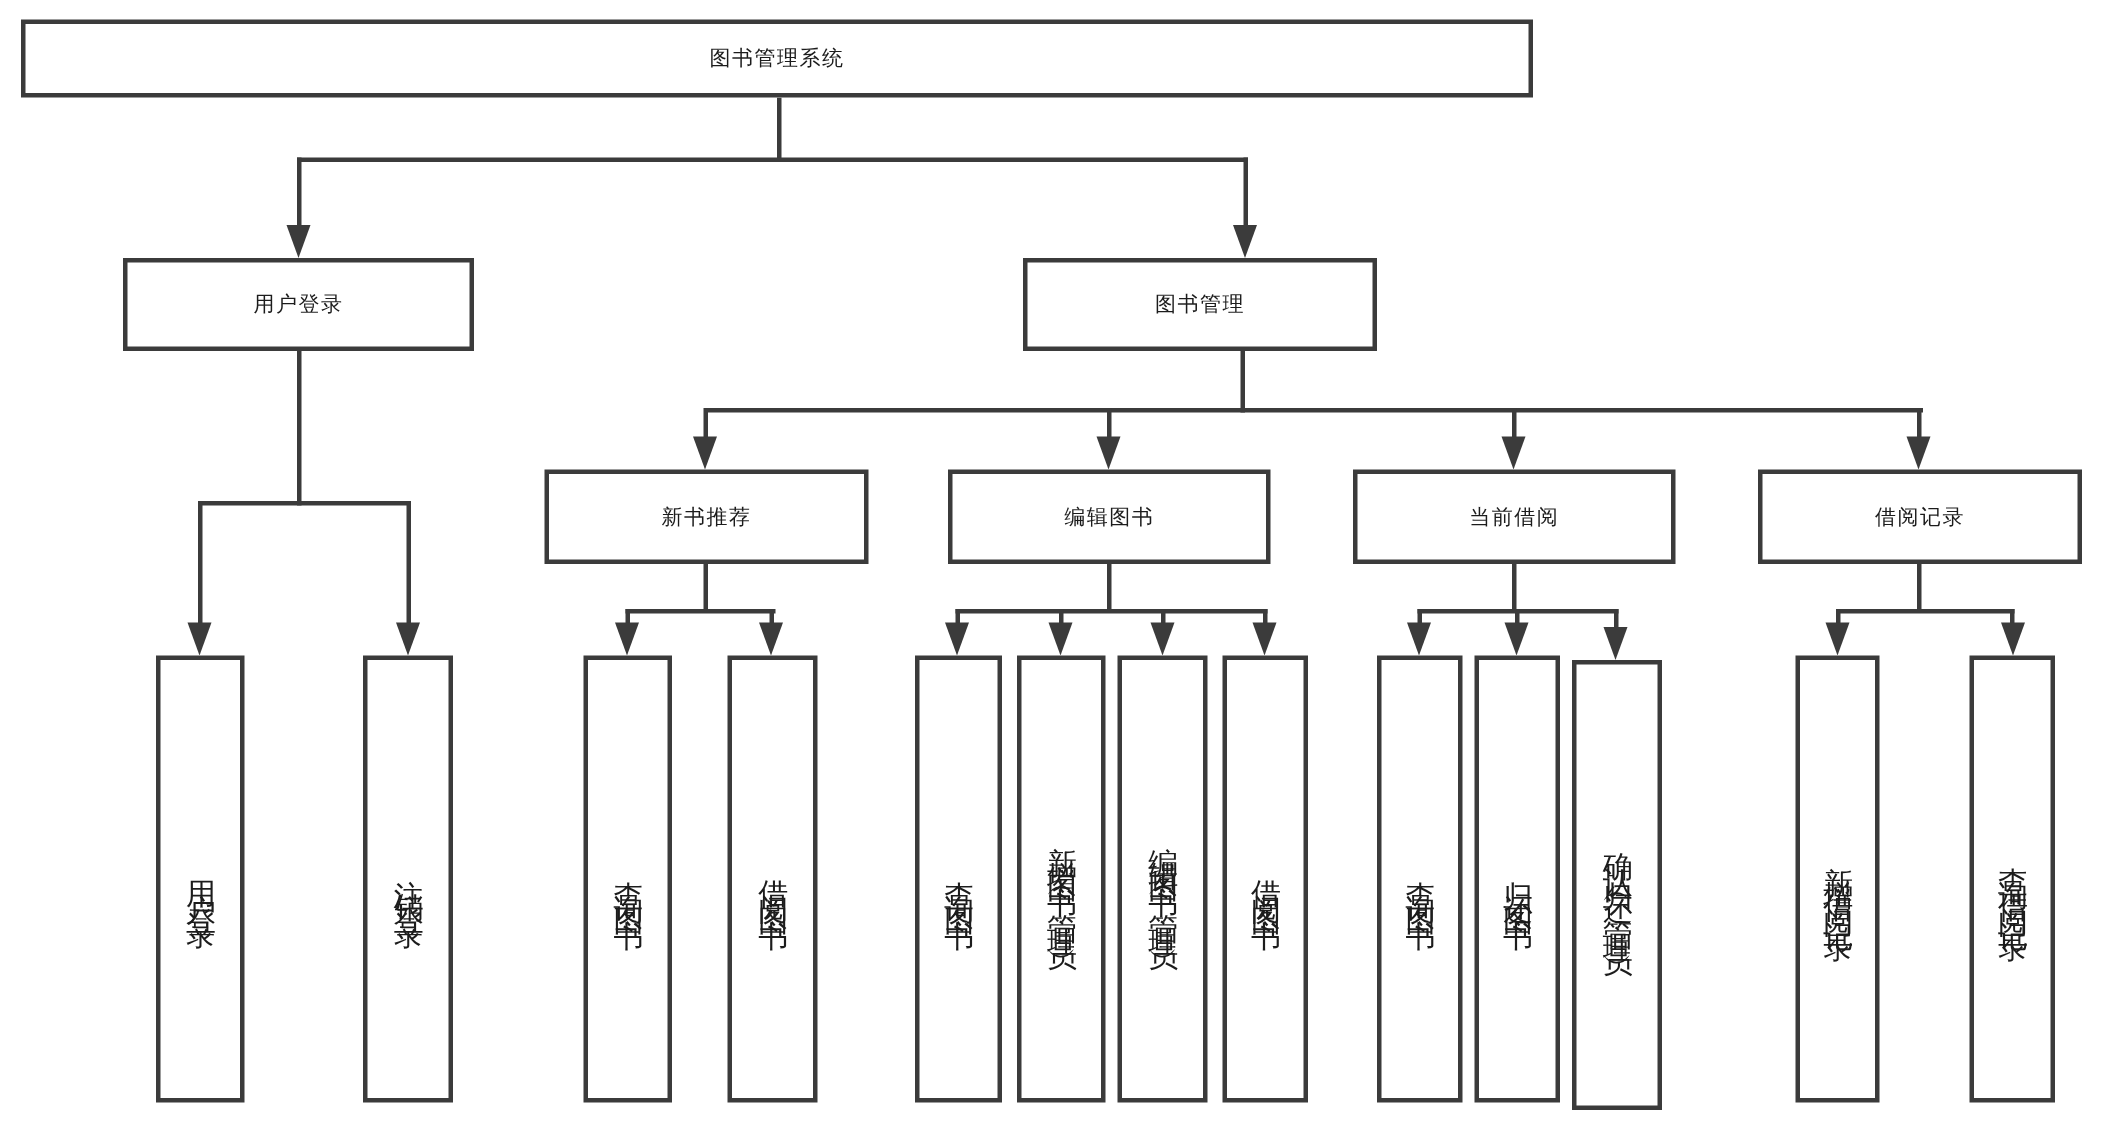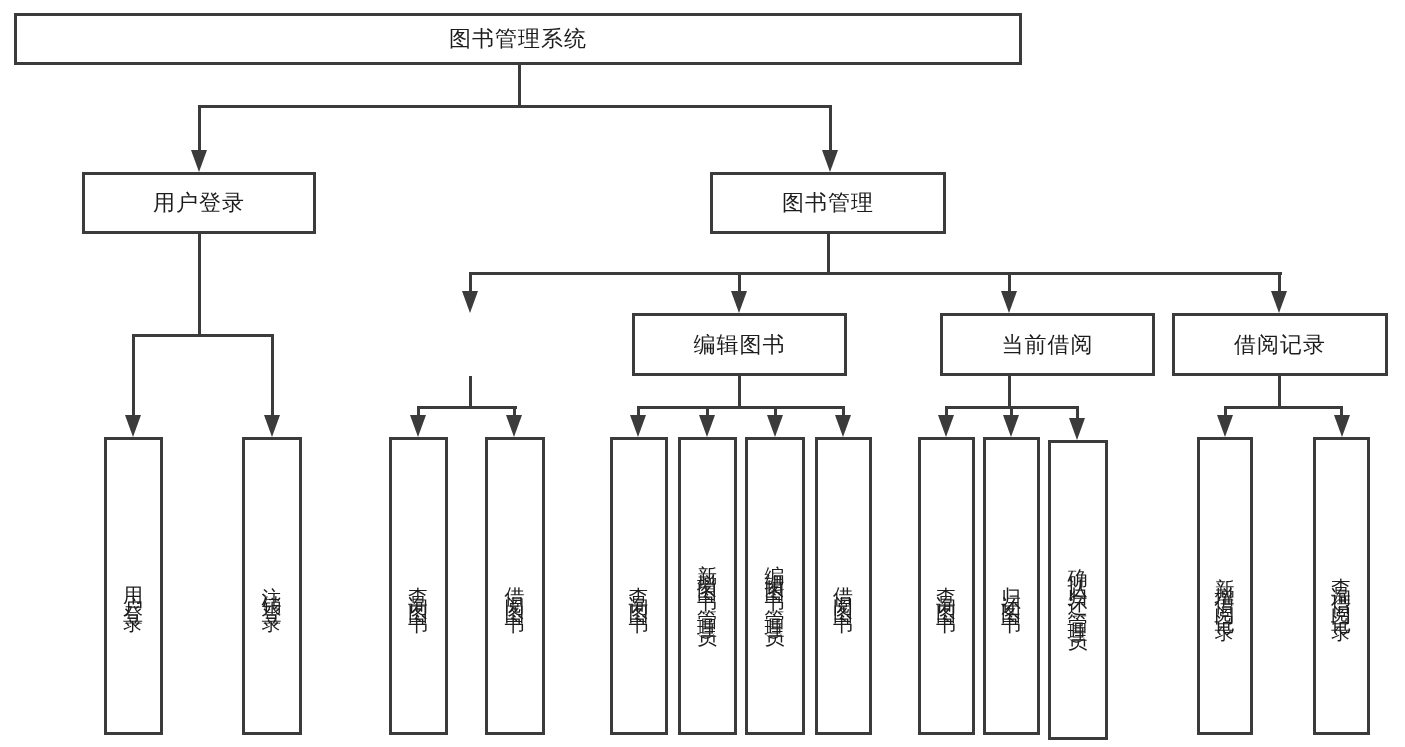--- a/index.html
+++ b/index.html
@@ -3,21 +3,21 @@
 <meta charset="utf-8">
 <style>
   html,body{margin:0;padding:0;background:#ffffff;}
   #stage{
     position:relative;width:1405px;height:747px;background:#ffffff;overflow:hidden;
     font-family:"Liberation Sans","DejaVu Sans",sans-serif;color:#1c1c1c;
   }
   .node{
     position:absolute;box-sizing:border-box;border:3px solid #3b3b3b;background:#ffffff;
     display:flex;align-items:center;justify-content:center;
-    font-size:22px;letter-spacing:1px;z-index:2;color:#1c1c1c;
+    font-size:14px;letter-spacing:1px;z-index:2;color:#1c1c1c;
   }
   .root{border-width:3px;}
   .leaf{
     writing-mode:vertical-rl;text-orientation:upright;
     font-size:20px;letter-spacing:9px;line-height:1;
     padding-top:6px;
   }
   .line{position:absolute;background:#3b3b3b;z-index:1;}
   .arrow{
     position:absolute;width:0;height:0;z-index:1;
@@ -32,26 +32,27 @@
 </style>
 </head>
 <body>
 
 <div id="stage">
 
   <div class="node root" style="left:14px;top:13px;width:1008px;height:52px;">图书管理系统</div>
 
   <div class="node" style="left:82px;top:172px;width:234px;height:62px;">用户登录</div>
 
-  <div class="node" style="left:710px;top:172px;width:236px;height:62px;">图书管理</div>
+  <div class="node" style="left:682px;top:172px;width:236px;height:62px;">图书管理</div>
 
+  <div class="node" style="left:363px;top:313px;width:216px;height:63px;">新书推荐</div>
 
   <div class="node" style="left:632px;top:313px;width:215px;height:63px;">编辑图书</div>
 
-  <div class="node" style="left:940px;top:313px;width:215px;height:63px;">当前借阅</div>
+  <div class="node" style="left:902px;top:313px;width:215px;height:63px;">当前借阅</div>
 
   <div class="node" style="left:1172px;top:313px;width:216px;height:63px;">借阅记录</div>
 
   <div class="node leaf" style="left:104px;top:437px;width:59px;height:298px;">用户登录</div>
   <div class="node leaf" style="left:242px;top:437px;width:60px;height:298px;">注销登录</div>
 
   <div class="node leaf" style="left:389px;top:437px;width:59px;height:298px;">查询图书</div>
   <div class="node leaf" style="left:485px;top:437px;width:60px;height:298px;">借阅图书</div>
 
   <div class="node leaf" style="left:610px;top:437px;width:58px;height:298px;">查询图书</div>

